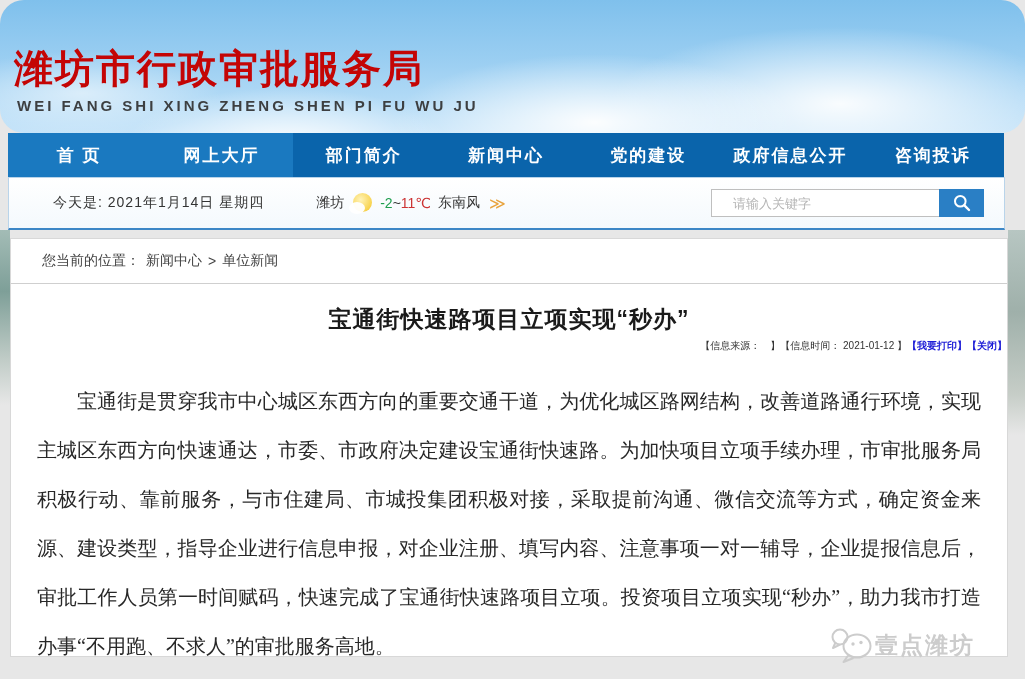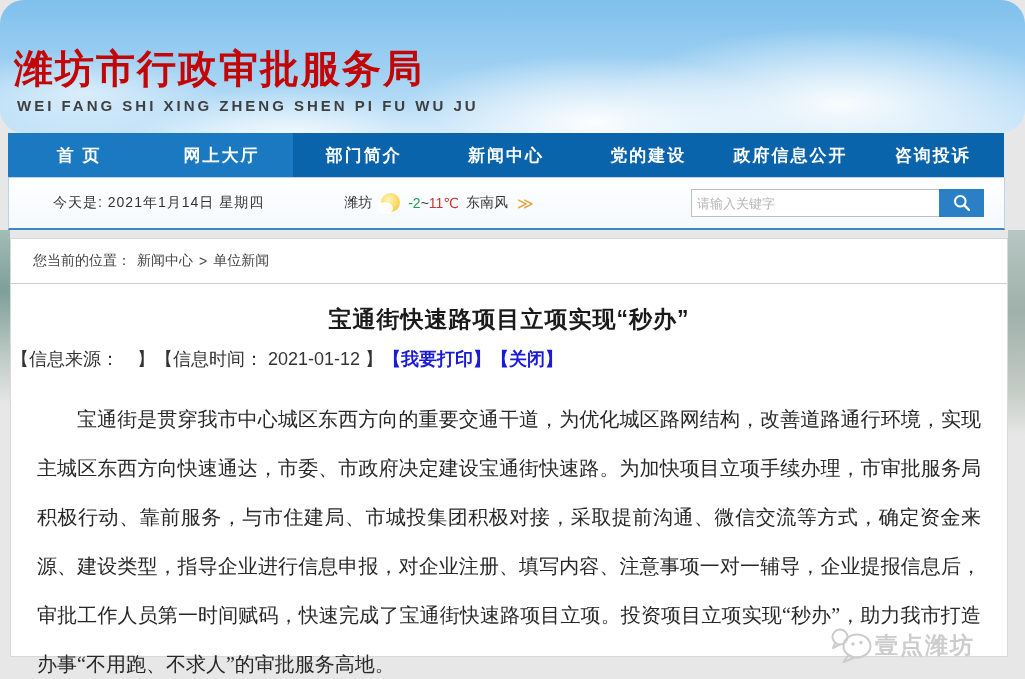--- a/index.html
+++ b/index.html
@@ -44,41 +44,41 @@
   .nav-item.light { background:#1a79c0; }
 
   
   .infobar {
     position:absolute; left:8px; top:177px; width:997px; height:53px;
     background:linear-gradient(180deg,#ffffff, #f4f9fd);
     border:1px solid #b9d4ea; border-bottom:2px solid #3c86c6;
     display:flex; align-items:center; padding:0 20px 0 44px;
     font-size:14px; color:#333;
   }
-  .date-text { margin-right:80px; letter-spacing:1px;text-align:center; }
+  .date-text { margin-right:52px; letter-spacing:1px;text-align:center; }
   .weather { display:flex; align-items:center; gap:5px; }
   .city-name { margin-right:2px; }
   .sun-icon { position:relative; width:24px; height:20px; display:inline-block; }
   .sun-icon .disc {
     position:absolute; left:2px; top:0; width:19px; height:19px; border-radius:50%;
     background:radial-gradient(circle at 40% 35%, #fff3b8, #f8d34e 70%, #eebc2e);
   }
   .sun-icon .crescent {
     position:absolute; left:-2px; top:9px; width:16px; height:12px; border-radius:50%;
     background:#ffffff; opacity:.95;
   }
   .temp-low  { color:#1f9e4e; }
   .temp-sep  { color:#333; }
   .temp-high { color:#cc3333; }
   .wind      { color:#333; margin-left:2px; }
   .more-arrow{ color:#e8a33d; font-size:16px; margin-left:4px; cursor:pointer; }
   .search-area { margin-left:auto; display:flex; align-items:center; }
   .search-input {
-    width:248px; height:28px; border:1px solid #bfbfbf; border-right:none;
-    background:#ffffff; padding:0 5px; font-size:13px; color:#333; outline:none;
+    width:228px; height:28px; border:1px solid #bfbfbf; border-right:none;
+    background:#ffffff; padding:0 21px; font-size:13px; color:#333; outline:none;
   }
   .search-input::placeholder { color:#b5b5b5; }
   .search-button {
     width:45px; height:28px; border:none; background:#2a7fc5; cursor:pointer;
     display:flex; align-items:center; justify-content:center;
   }
 
   
   .bg-left {
     position:absolute; left:0; top:230px; width:10px; height:175px;
@@ -89,31 +89,31 @@
     background:linear-gradient(180deg,#b7c6c2 0%, #9fb0aa 40%, #c6cdc7 80%, #e7e7e7 100%);
   }
 
   
   .content-box {
     position:absolute; left:10px; top:238px; width:998px; height:419px;
     background:#ffffff; border:1px solid #d8d8d8;
   }
   .breadcrumb {
     height:45px; border-bottom:1px solid #cfcfcf;
-    display:flex; align-items:center; padding-left:22px;
+    display:flex; align-items:center; padding-left:31px;
     font-size:14px; color:#444; gap:6px;
   }
   .crumb-link { cursor:pointer; }
   .article { position:relative; height:372px; }
   .article-title {
     margin-top:20px; text-align:center;
     font-size:23px; font-weight:bold; color:#1a1a1a; letter-spacing:1px;
   }
   .article-meta {
-    margin-top:12px; text-align:left; font-size:18px; color:#333;
+    margin-top:4px; text-align:right; font-size:10px; color:#333;
   }
   .article-meta .meta-link { color:#1b1bd6; font-weight:bold; cursor:pointer; }
   .article-body {
     margin-top:24px; padding:0 26px; text-indent:2em;
     font-family:"Liberation Serif","DejaVu Serif",serif;
     font-size:20px; line-height:49px; color:#282828; text-align:justify;
   }
   .watermark {
     position:absolute; right:32px; bottom:12px;
     display:flex; align-items:center; gap:0; color:#cccccc;

